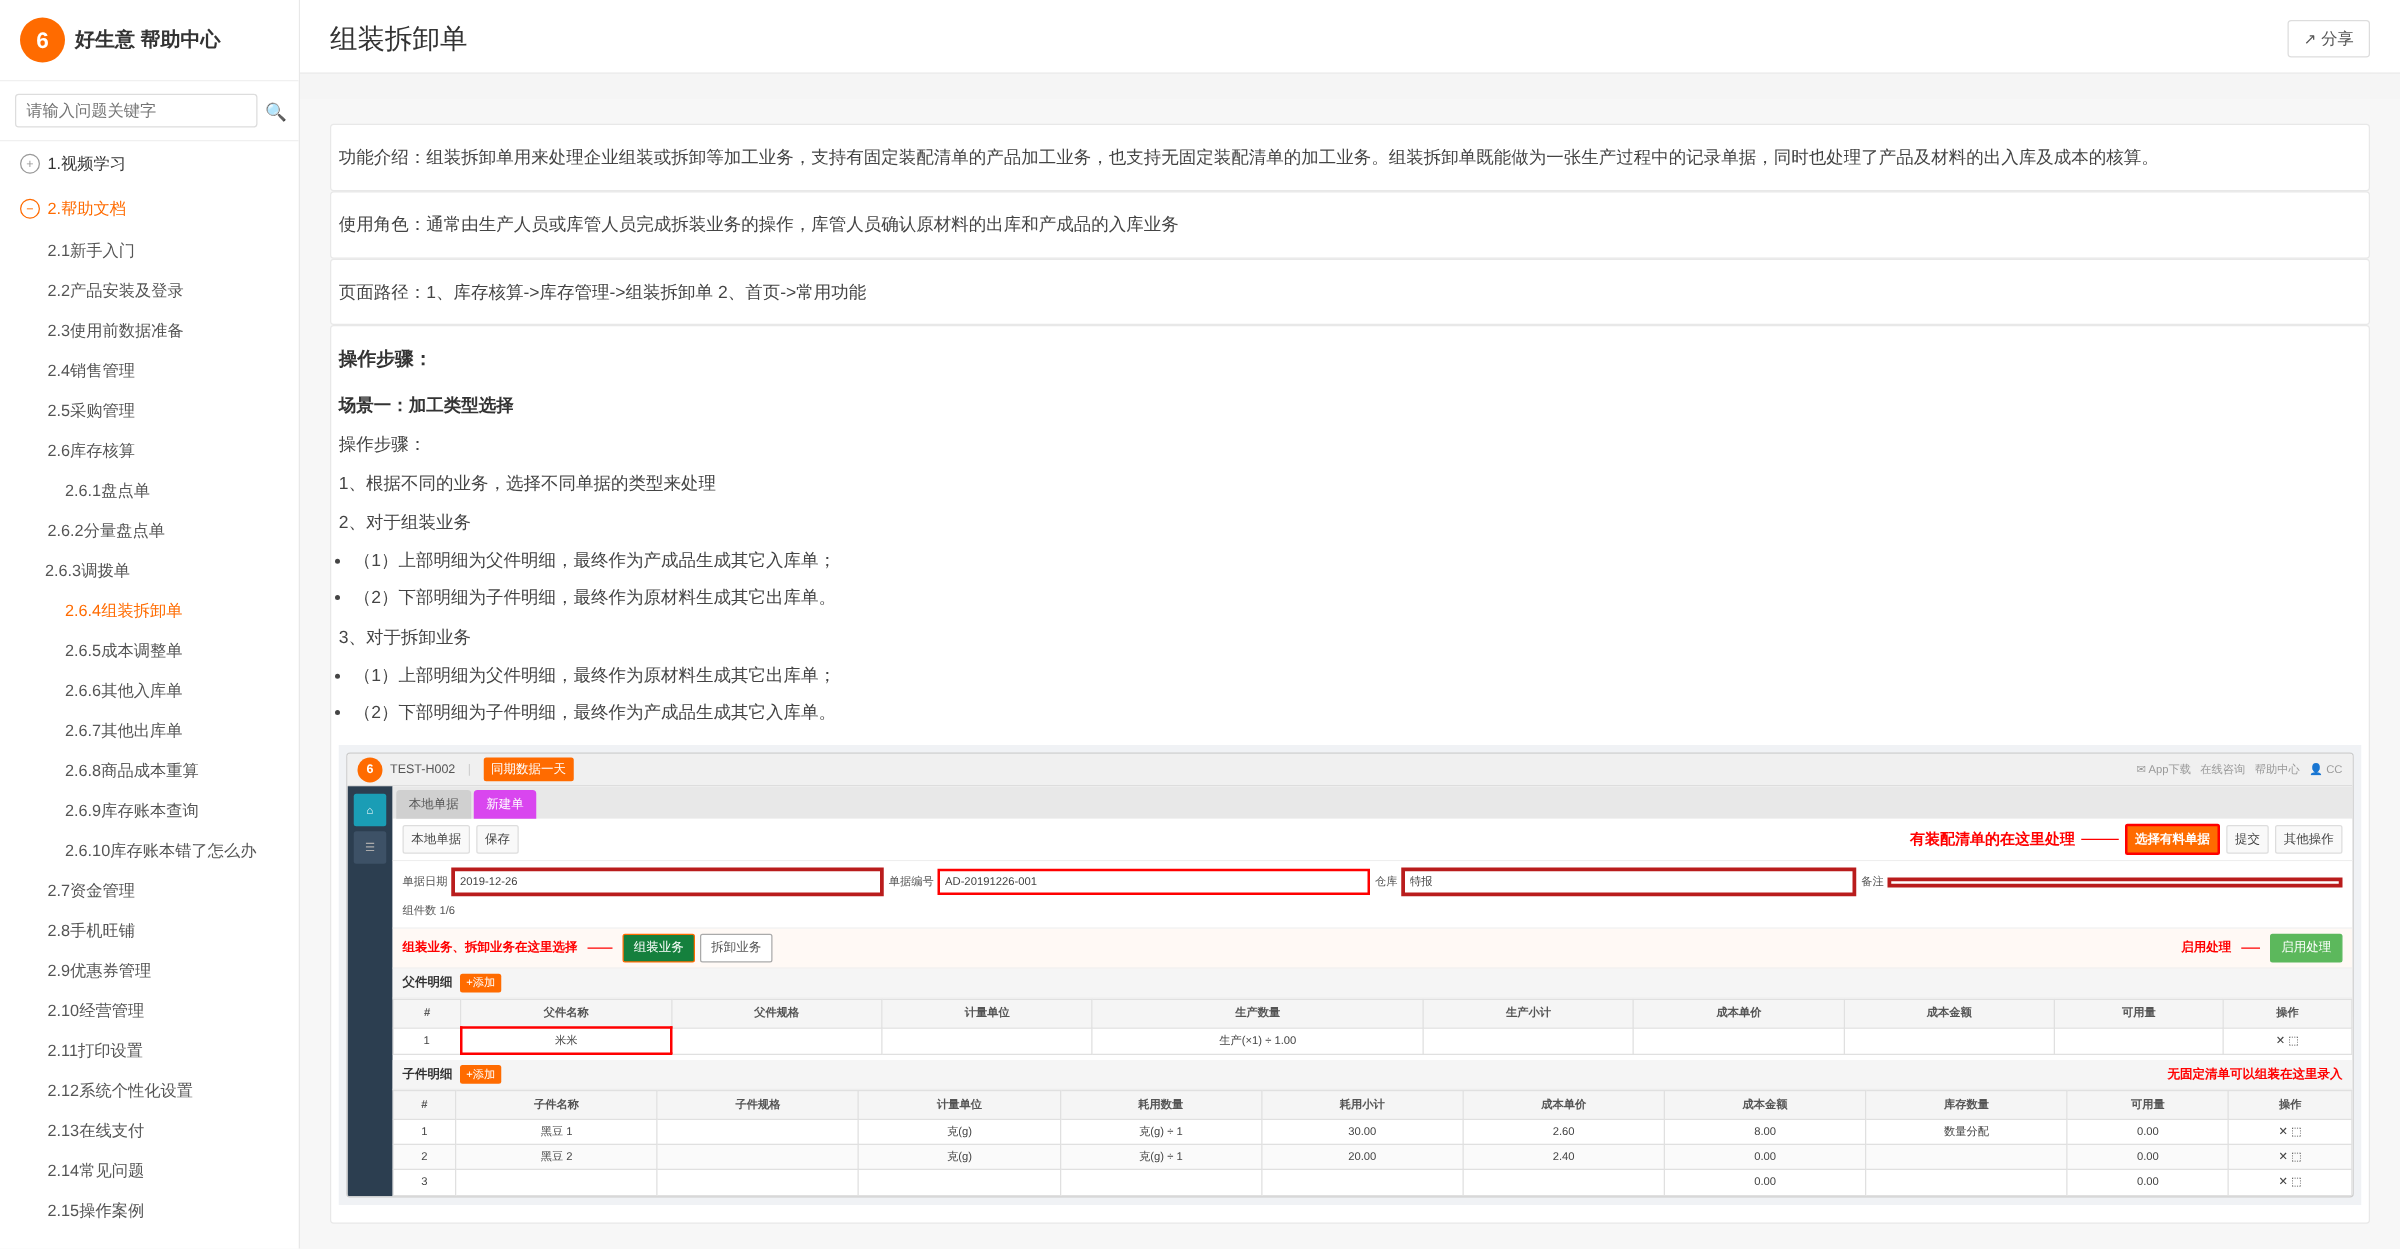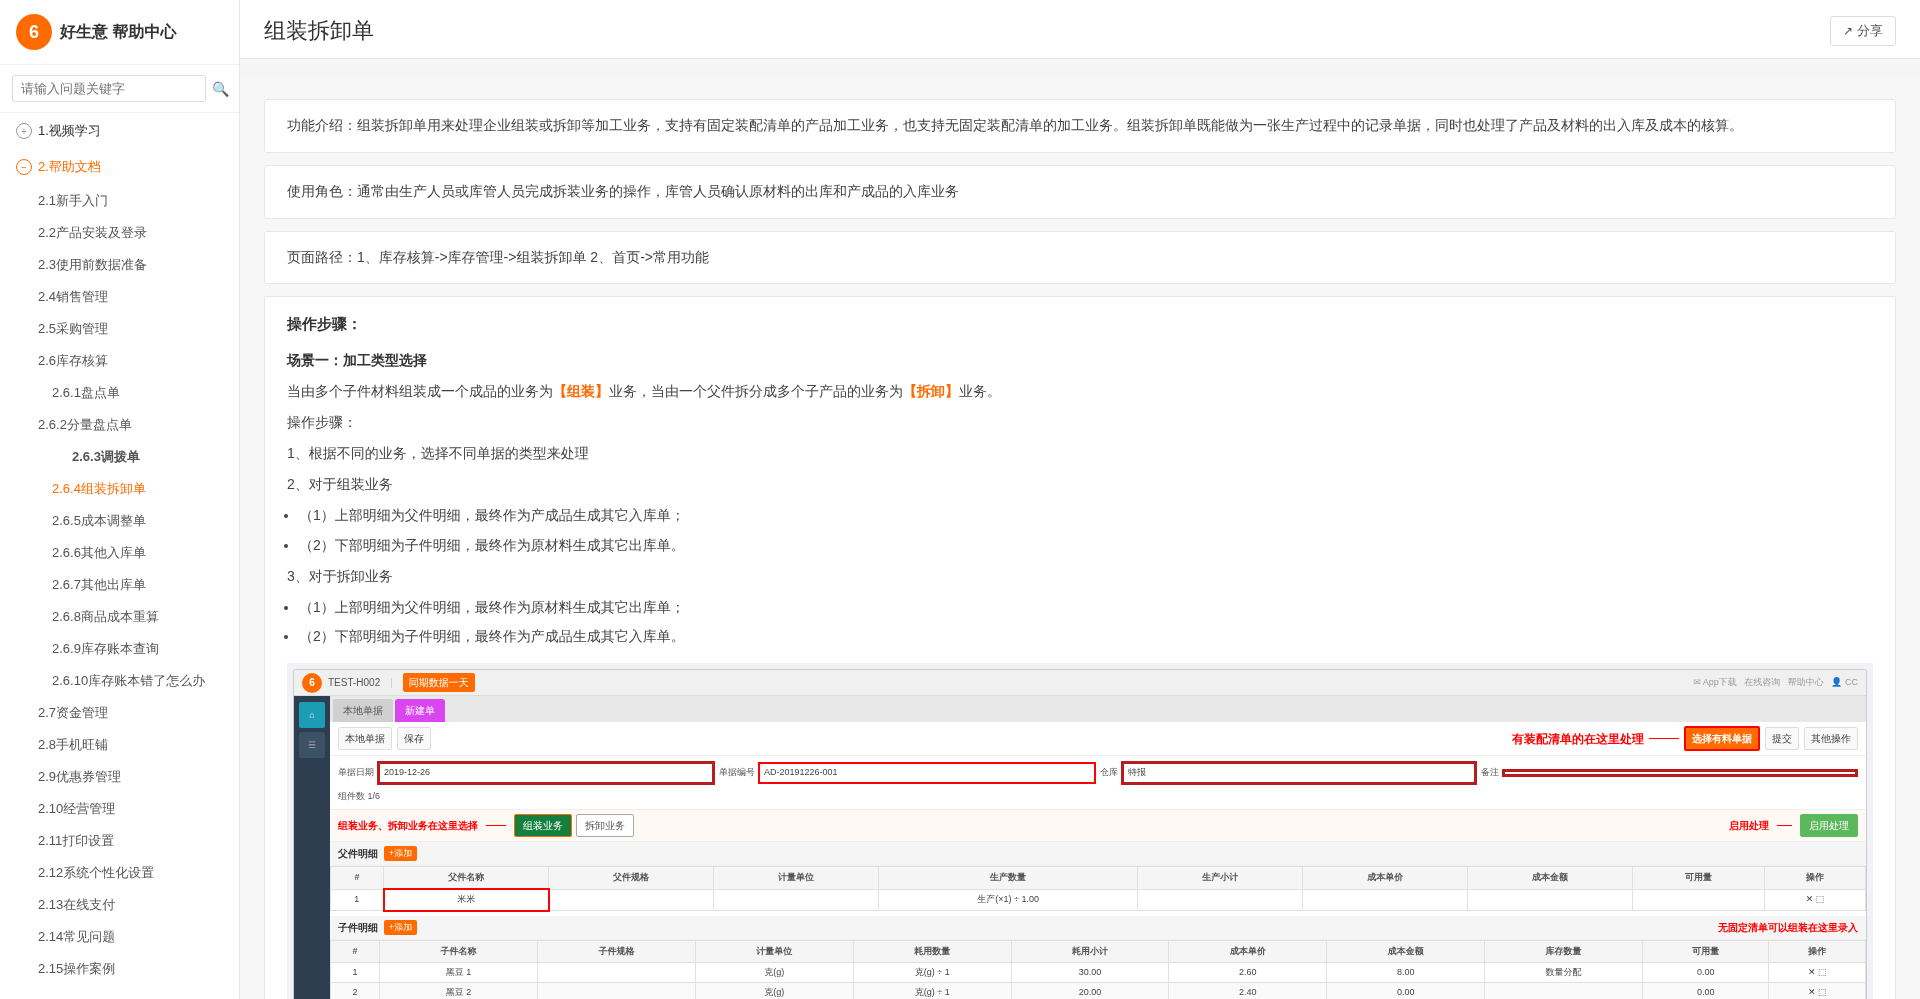--- a/index.html
+++ b/index.html
@@ -171,22 +171,22 @@
       flex: 1;
       overflow-y: auto;
       padding: 20px 24px;
       background: #f7f7f7;
     }
 
     .info-block {
       background: #fff;
       border: 1px solid #e8e8e8;
       border-radius: 3px;
-      padding: 14px 22px;
-      margin-bottom: 12px;
+      padding: 14px 6px;
+      margin-bottom: 0;
       font-size: 14px;
       line-height: 1.7;
       color: #444;
     }
 
     .section-heading {
       font-size: 15px;
       font-weight: bold;
       color: #333;
       margin-bottom: 10px;
@@ -414,21 +414,21 @@
       <span>2.帮助文档</span>
     </div>
     <div class="nav-sub-item">2.1新手入门</div>
     <div class="nav-sub-item">2.2产品安装及登录</div>
     <div class="nav-sub-item">2.3使用前数据准备</div>
     <div class="nav-sub-item">2.4销售管理</div>
     <div class="nav-sub-item">2.5采购管理</div>
     <div class="nav-sub-item active-section">2.6库存核算</div>
     <div class="nav-sub-item" style="padding-left: 52px;">2.6.1盘点单</div>
     <div class="nav-sub-item" style="">2.6.2分量盘点单</div>
-    <div class="nav-sub-item" style="padding-left: 72px; font-weight: bold;">2.6.3调拨单</div>
+    <div class="nav-sub-item" style="padding-left: 36px;">2.6.3调拨单</div>
     <div class="nav-sub-item active" style="padding-left: 52px;">2.6.4组装拆卸单</div>
     <div class="nav-sub-item" style="padding-left: 52px;">2.6.5成本调整单</div>
     <div class="nav-sub-item" style="padding-left: 52px;">2.6.6其他入库单</div>
     <div class="nav-sub-item" style="padding-left: 52px;">2.6.7其他出库单</div>
     <div class="nav-sub-item" style="padding-left: 52px;">2.6.8商品成本重算</div>
     <div class="nav-sub-item" style="padding-left: 52px;">2.6.9库存账本查询</div>
     <div class="nav-sub-item" style="padding-left: 52px;">2.6.10库存账本错了怎么办</div>
     <div class="nav-sub-item">2.7资金管理</div>
     <div class="nav-sub-item">2.8手机旺铺</div>
     <div class="nav-sub-item">2.9优惠券管理</div>
@@ -460,23 +460,20 @@
     </div>
 
     <div class="info-block">
       <span>页面路径：1、库存核算-&gt;库存管理-&gt;组装拆卸单  2、首页-&gt;常用功能</span>
     </div>
 
     <div class="info-block">
       <div class="section-heading">操作步骤：</div>
 
       <div class="sub-heading">场景一：加工类型选择</div>
-      <p class="step-text">
-        当由多个子件材料组装成一个成品的业务为<span class="highlight-orange">【组装】</span>业务，当由一个父件拆分成多个子产品的业务为<span class="highlight-orange">【拆卸】</span>业务。
-      </p>
 
       <p class="step-text">操作步骤：</p>
       <p class="step-text">1、根据不同的业务，选择不同单据的类型来处理</p>
       <p class="step-text">2、对于组装业务</p>
       <ul class="step-list">
         <li>（1）上部明细为父件明细，最终作为产成品生成其它入库单；</li>
         <li>（2）下部明细为子件明细，最终作为原材料生成其它出库单。</li>
       </ul>
       <p class="step-text">3、对于拆卸业务</p>
       <ul class="step-list">

